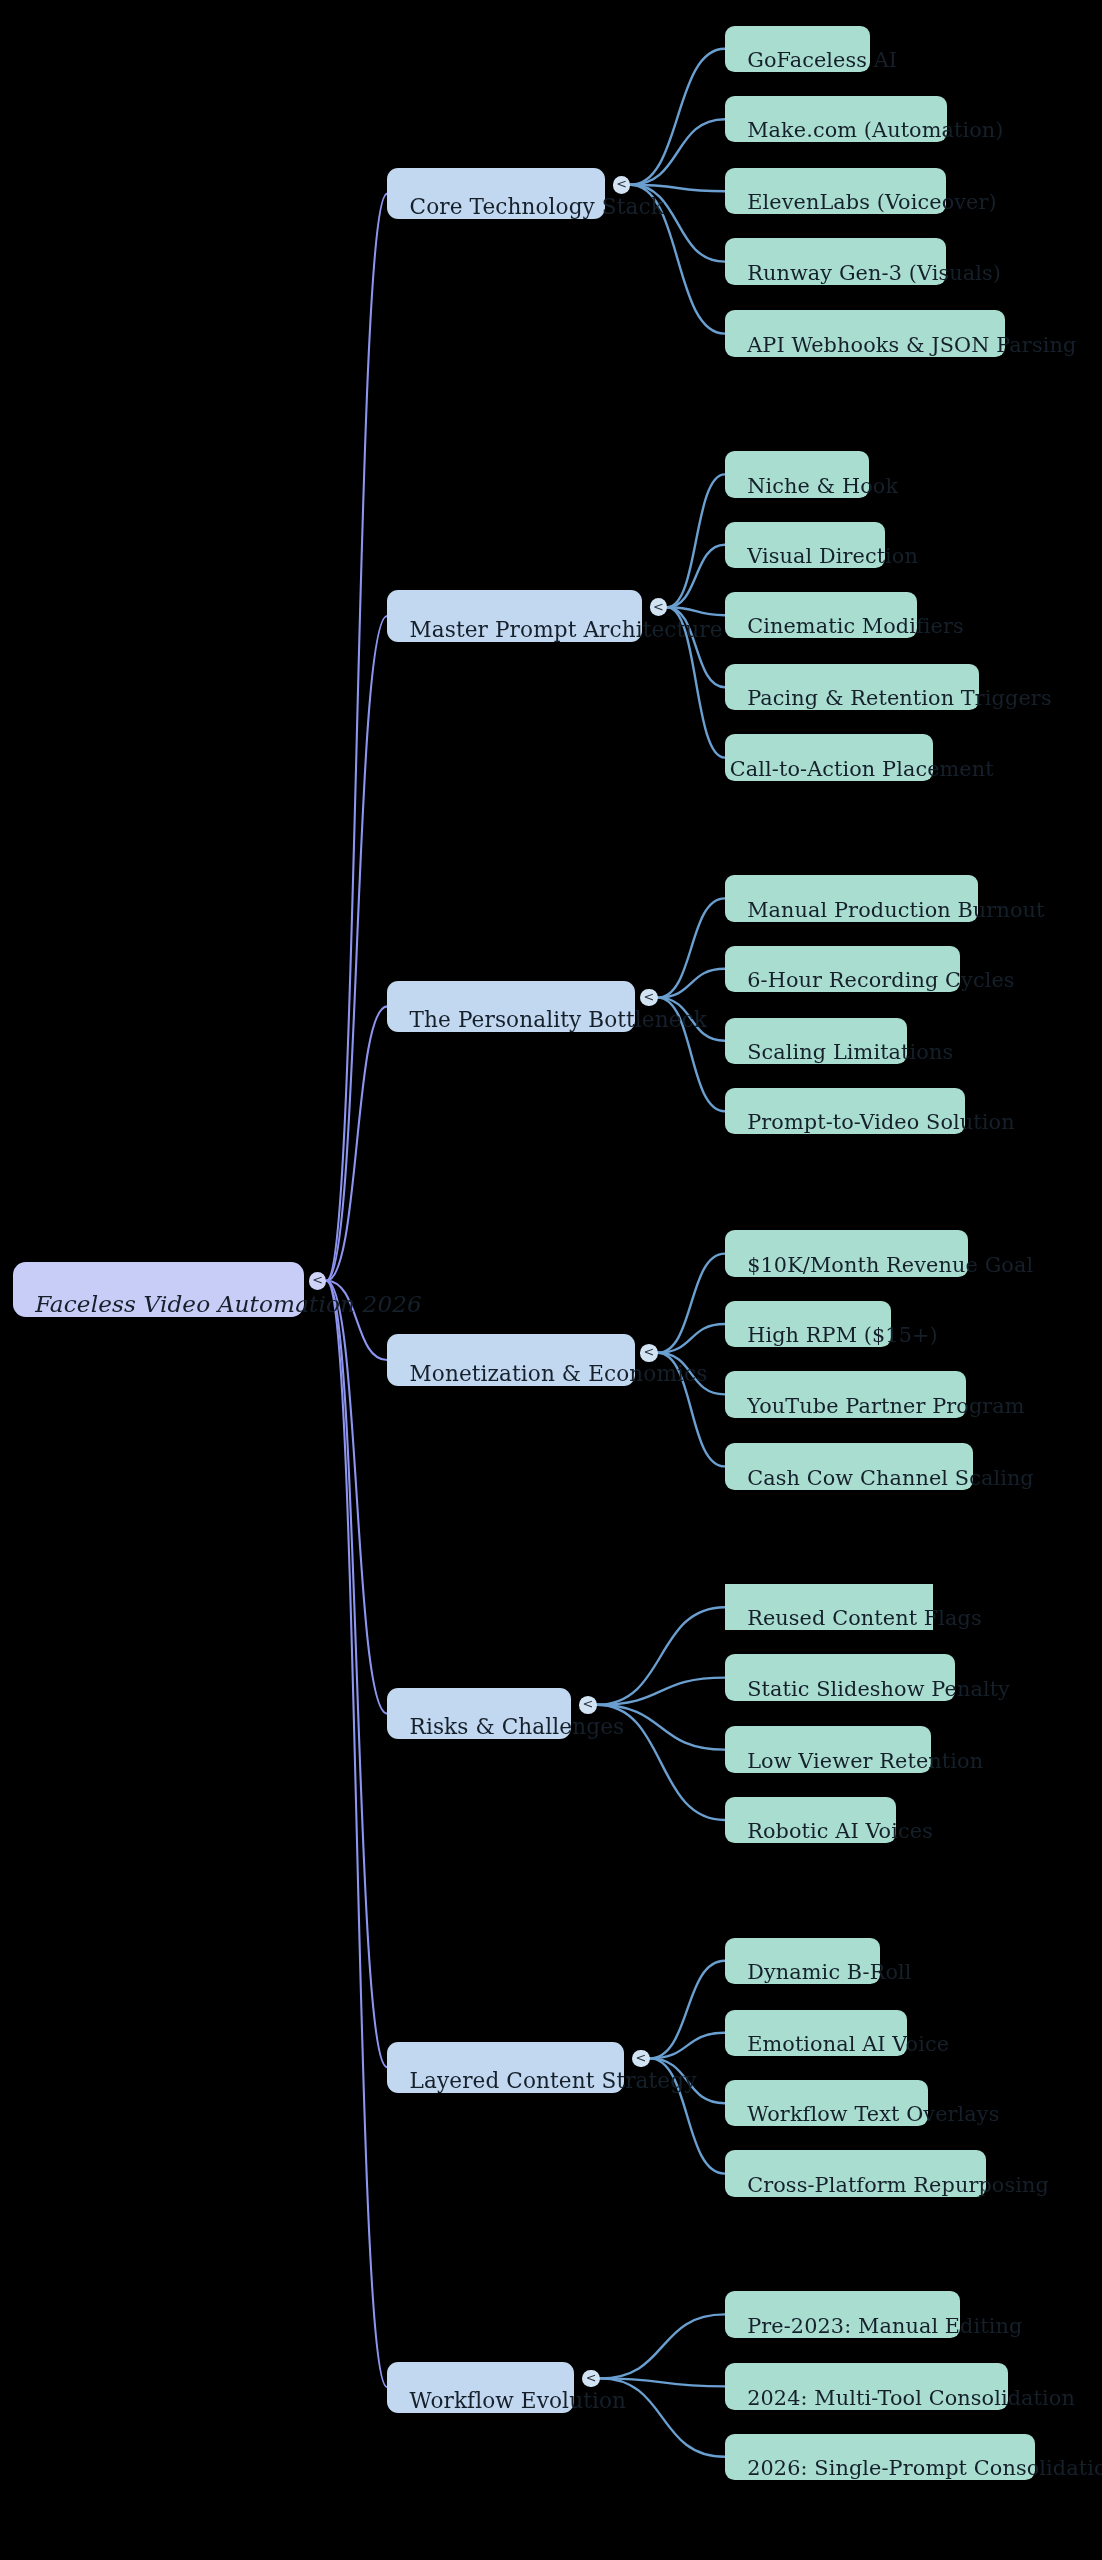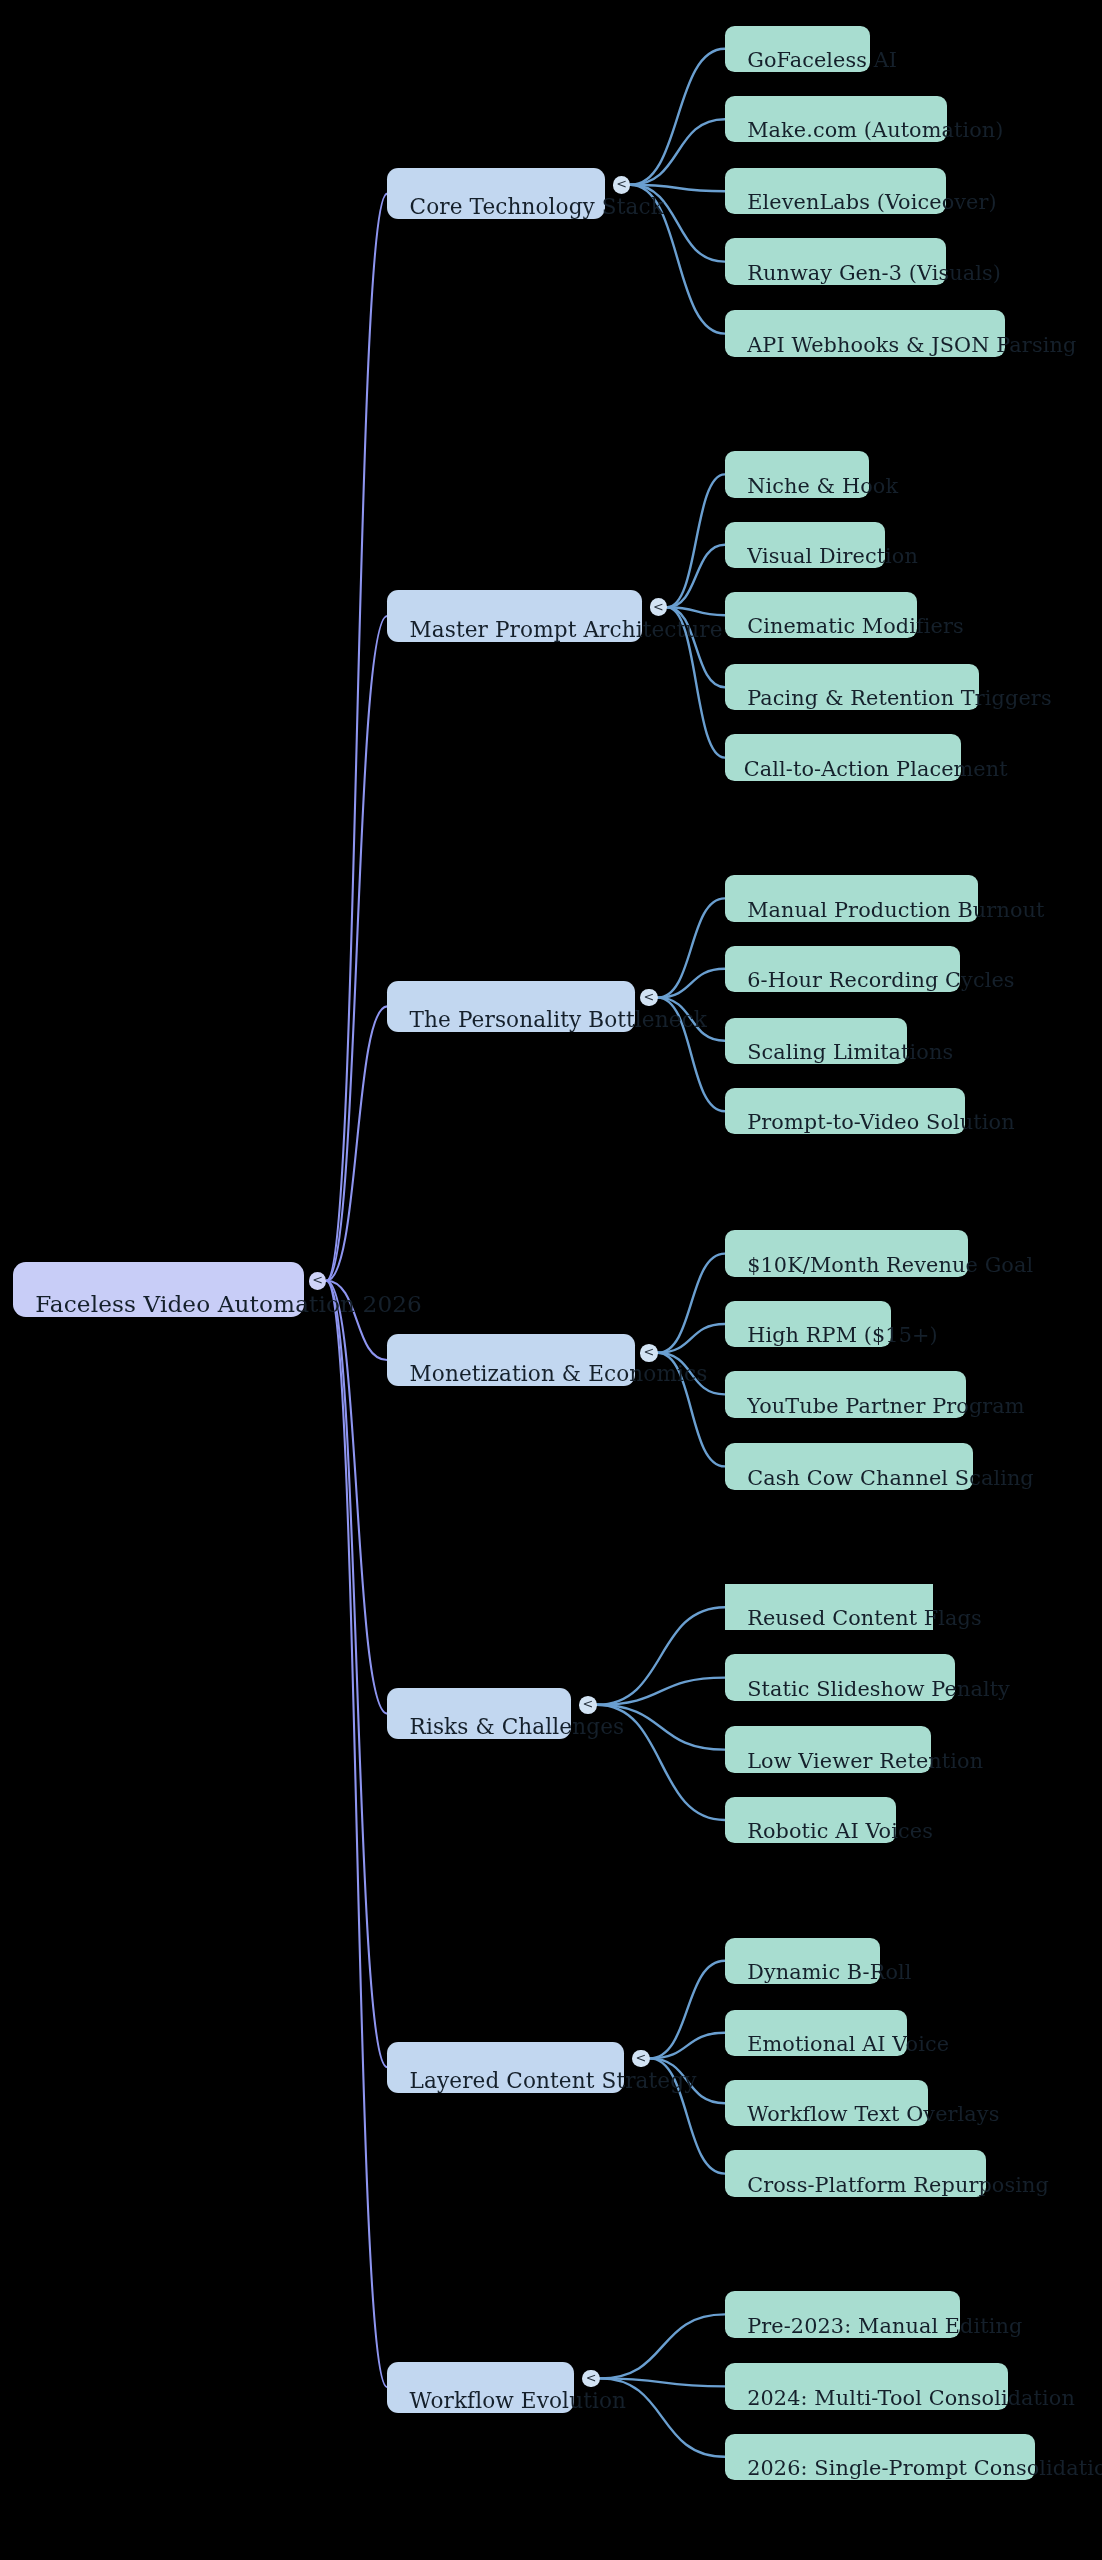--- a/index.html
+++ b/index.html
@@ -104,21 +104,21 @@
       <path d="M 596.8000000000001 1704.8000000000002 C 667.2 1704.8000000000002, 654.4000000000001 1820, 724.8000000000001 1820" fill="none" stroke="#6a9fd0" stroke-width="2.4000000000000004" stroke-linecap="round"></path>
       <path d="M 649.6 2058.4 C 690.96 2058.4, 683.44 1960.8000000000002, 724.8000000000001 1960.8000000000002" fill="none" stroke="#6a9fd0" stroke-width="2.4000000000000004" stroke-linecap="round"></path>
       <path d="M 649.6 2058.4 C 690.96 2058.4, 683.44 2032.8000000000002, 724.8000000000001 2032.8000000000002" fill="none" stroke="#6a9fd0" stroke-width="2.4000000000000004" stroke-linecap="round"></path>
       <path d="M 649.6 2058.4 C 690.96 2058.4, 683.44 2103.2000000000003, 724.8000000000001 2103.2000000000003" fill="none" stroke="#6a9fd0" stroke-width="2.4000000000000004" stroke-linecap="round"></path>
       <path d="M 649.6 2058.4 C 690.96 2058.4, 683.44 2173.6, 724.8000000000001 2173.6" fill="none" stroke="#6a9fd0" stroke-width="2.4000000000000004" stroke-linecap="round"></path>
       <path d="M 600 2378.4 C 668.6400000000001 2378.4, 656.1600000000001 2314.4, 724.8000000000001 2314.4" fill="none" stroke="#6a9fd0" stroke-width="2.4000000000000004" stroke-linecap="round"></path>
       <path d="M 600 2378.4 C 668.6400000000001 2378.4, 656.1600000000001 2386.4, 724.8000000000001 2386.4" fill="none" stroke="#6a9fd0" stroke-width="2.4000000000000004" stroke-linecap="round"></path>
       <path d="M 600 2378.4 C 668.6400000000001 2378.4, 656.1600000000001 2456.8, 724.8000000000001 2456.8" fill="none" stroke="#6a9fd0" stroke-width="2.4000000000000004" stroke-linecap="round"></path>
     </svg>
   <div id="nodes">
-      <div class="node node-root" style="left: 12.8px; top: 1262.4px; width: 291.2px; height: 54.4px; font-size: 23.2px; border-radius: 12.8px; padding-left: 22.4px; padding-right: 22.4px;">
+      <div class="node node-root" style="left: 12.8px; top: 1262.4px; width: 291.2px; height: 54.4px; font-size: 23.2px; border-radius: 12.8px; padding-left: 22.4px; padding-right: 22.4px; font-style: italic;">
         <span>Faceless Video Automation 2026</span>
       </div>
       <div class="collapse collapse-root" style="left: 308.8px; top: 1272px; width: 17.6px; height: 17.6px; font-size: 12.8px;">
         <span>&lt;</span>
       </div>
       <div class="node node-branch" style="left: 387.2px; top: 168px; width: 217.6px; height: 51.2px; font-size: 21.6px; border-radius: 11.2px; padding-left: 22.4px; padding-right: 22.4px;">
         <span>Core Technology Stack</span>
       </div>
       <div class="collapse collapse-branch" style="left: 612.8px; top: 176px; width: 17.6px; height: 17.6px; font-size: 12.8px;">
         <span>&lt;</span>
@@ -149,21 +149,21 @@
       </div>
       <div class="node node-leaf" style="left: 724.8px; top: 521.6px; width: 160px; height: 46.4px; font-size: 20.8px; border-radius: 9.6px; padding-left: 22.4px; padding-right: 22.4px;">
         <span>Visual Direction</span>
       </div>
       <div class="node node-leaf" style="left: 724.8px; top: 592px; width: 192px; height: 46.4px; font-size: 20.8px; border-radius: 9.6px; padding-left: 22.4px; padding-right: 22.4px;">
         <span>Cinematic Modifiers</span>
       </div>
       <div class="node node-leaf" style="left: 724.8px; top: 664px; width: 254.4px; height: 46.4px; font-size: 20.8px; border-radius: 9.6px; padding-left: 22.4px; padding-right: 22.4px;">
         <span>Pacing &amp; Retention Triggers</span>
       </div>
-      <div class="node node-leaf" style="left: 724.8px; top: 734.4px; width: 236px; height: 46.4px; font-size: 20.8px; border-radius: 9.6px; padding-left: 19px; padding-right: 22.4px;">
+      <div class="node node-leaf" style="left: 724.8px; top: 734.4px; width: 208px; height: 46.4px; font-size: 20.8px; border-radius: 9.6px; padding-left: 5px; padding-right: 22.4px;">
         <span>Call-to-Action Placement</span>
       </div>
       <div class="node node-branch" style="left: 387.2px; top: 980.8px; width: 248px; height: 51.2px; font-size: 21.6px; border-radius: 11.2px; padding-left: 22.4px; padding-right: 22.4px;">
         <span>The Personality Bottleneck</span>
       </div>
       <div class="collapse collapse-branch" style="left: 640px; top: 988.8px; width: 17.6px; height: 17.6px; font-size: 12.8px;">
         <span>&lt;</span>
       </div>
       <div class="node node-leaf" style="left: 724.8px; top: 875.2px; width: 252.8px; height: 46.4px; font-size: 20.8px; border-radius: 9px; padding-left: 22.4px; padding-right: 22.4px;">
         <span>Manual Production Burnout</span>

